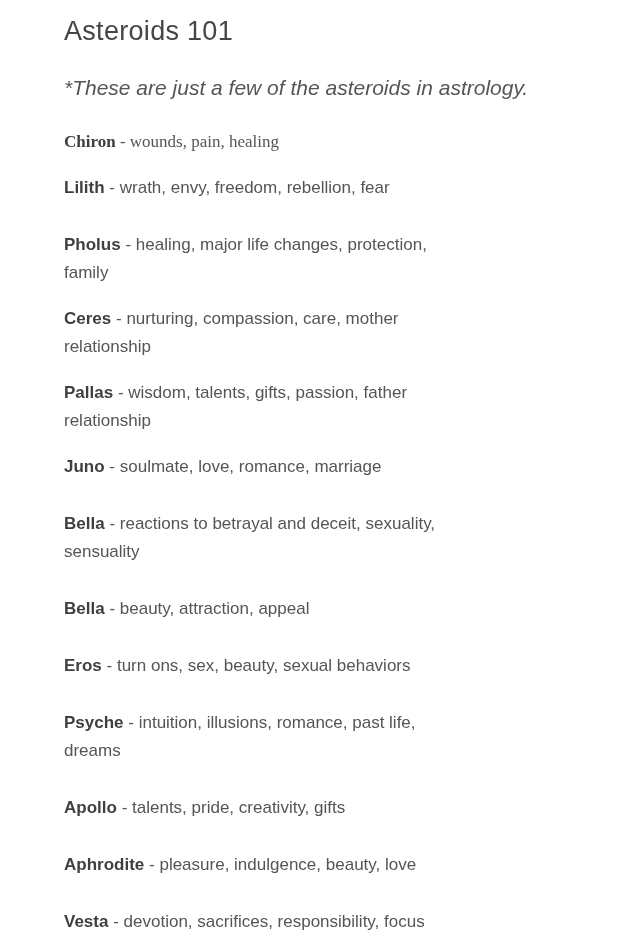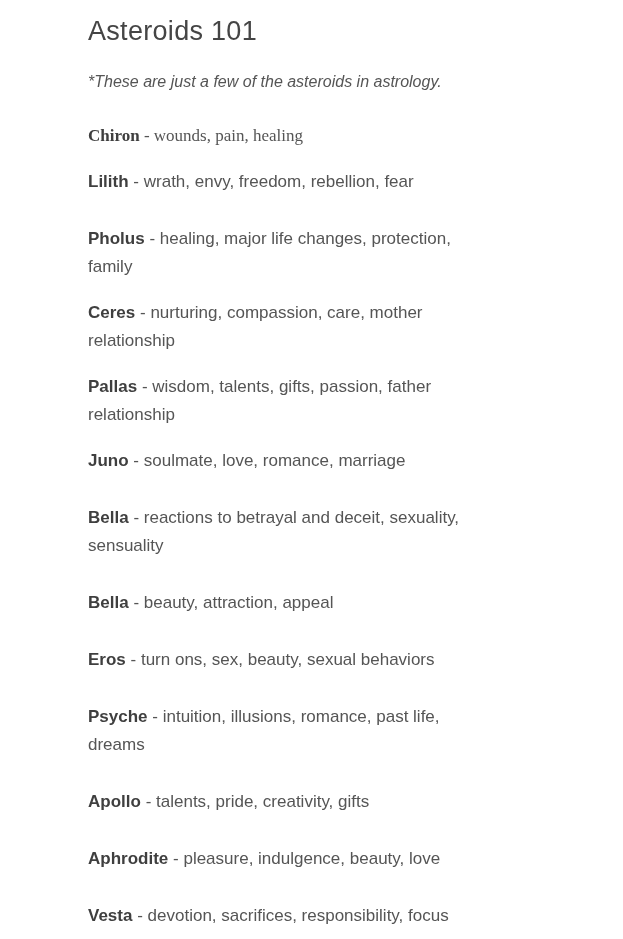--- a/index.html
+++ b/index.html
@@ -16,33 +16,33 @@
   }
   body {
     width: 623px;
     min-height: 939px;
     font-family: "Liberation Sans", "DejaVu Sans", sans-serif;
     -webkit-font-smoothing: antialiased;
   }
   .page {
     width: 623px;
     min-height: 939px;
-    padding: 16px 40px 0 88px;
+    padding: 16px 40px 0 64px;
   }
   .page-title {
     margin: 0;
     font-size: 27px;
     line-height: 30px;
     font-weight: 400;
     letter-spacing: 0.3px;
     color: var(--color-title);
   }
   .page-subtitle {
-    margin: 22px 0 0 0;
-    font-size: 16px;
+    margin: 28px 0 0 0;
+    font-size: 21px;
     line-height: 28px;
     font-style: italic;
     color: var(--color-body);
     white-space: nowrap;
   }
   .entries {
     margin: 0;
   }
   .entry {
     margin: 29px 0 0 0;

